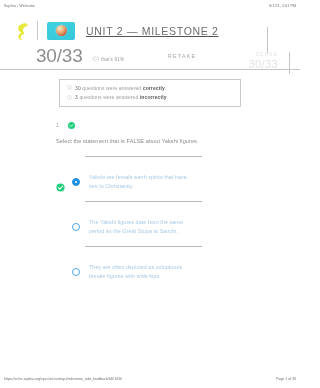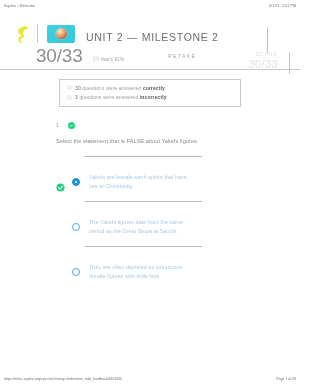--- a/index.html
+++ b/index.html
@@ -36,24 +36,25 @@
     position: relative;
     width: 300px;
     height: 352px;
     box-sizing: border-box;
     background: #fff;
   }
 
   
   .brand-bar {
     display: flex;
-    align-items: flex-end;
+    align-items: center;
     padding: 9px 0 0 16px;
     height: 34px;
     box-sizing: border-box;
+    text-decoration: underline;
   }
   .logo-mark {
     width: 13px;
     height: 18px;
     position: relative;
     flex: 0 0 auto;
   }
   .logo-mark svg { display: block; }
 
   .brand-divider {

